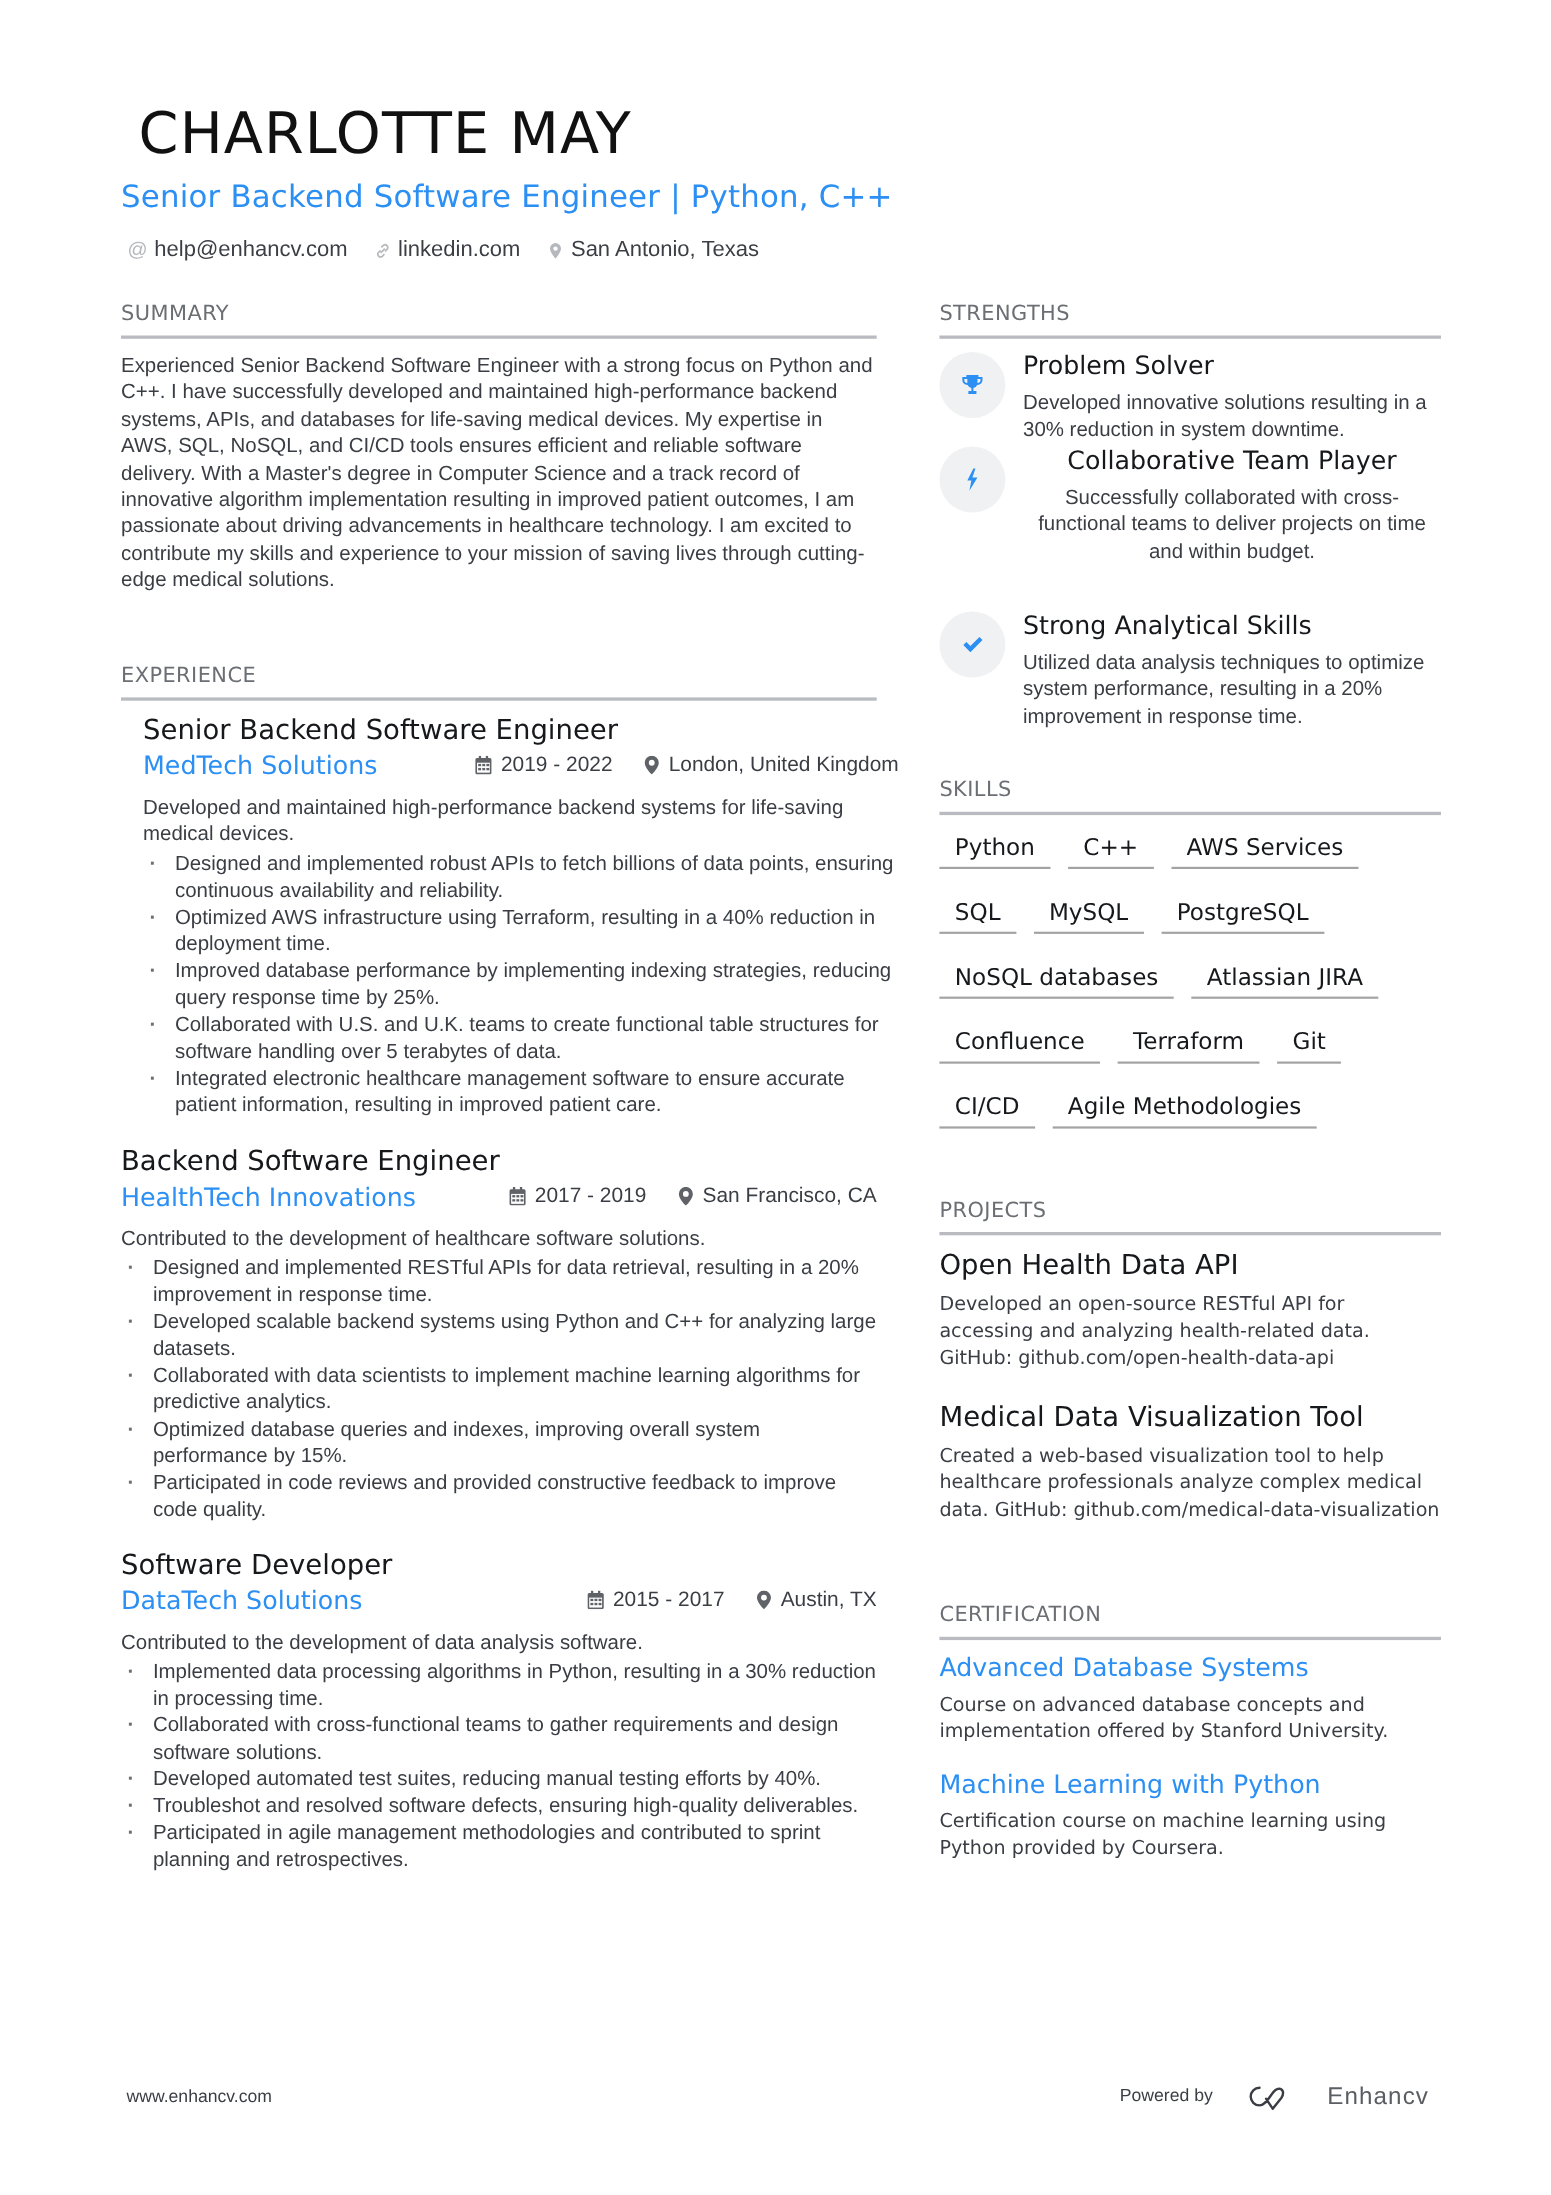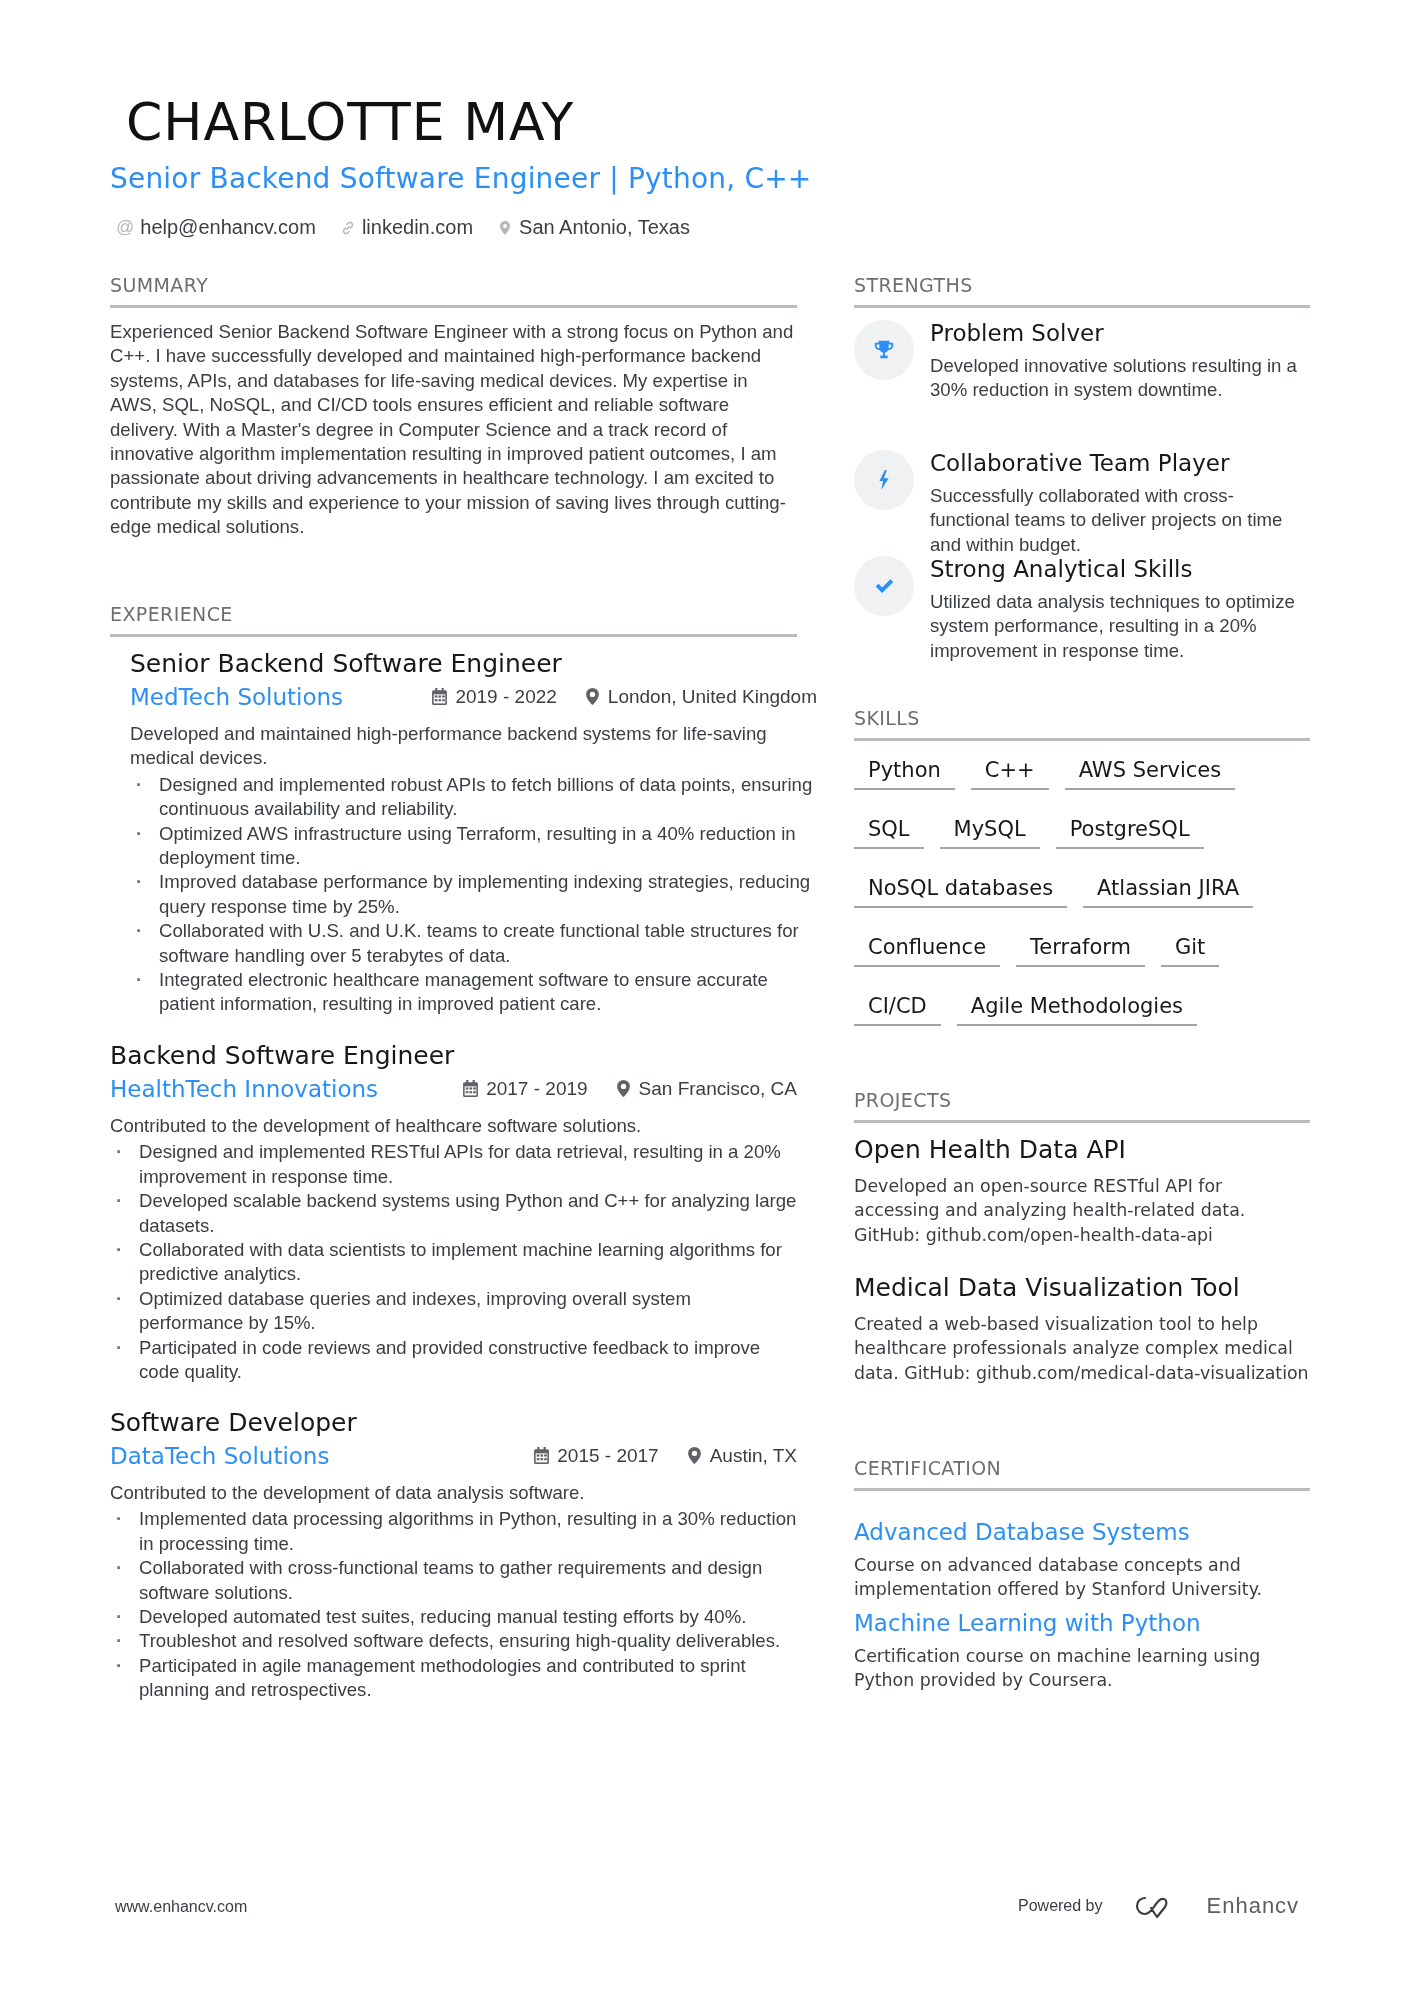--- a/index.html
+++ b/index.html
@@ -221,21 +221,21 @@
     <svg viewBox="0 0 24 24">
         <path d="M6 2h12v2h4v3a5 5 0 01-5 5h-.3A5 5 0 0113 15v3h3v3H8v-3h3v-3a5 5 0 01-3.7-3H7a5 5 0 01-5-5V4h4V2zm-2 4v1a3 3 0 003 3V6H4zm16 0h-3v4a3 3 0 003-3V6z"></path>
       </svg>
   </div>
   <div class="s-body">
     <div class="s-title">Problem Solver</div>
     <div class="s-desc">Developed innovative solutions resulting in a 30% reduction in system downtime.</div>
   </div>
 </div>
 
-<div class="abs strength" style="top:448px;">
+<div class="abs strength" style="top:404px;text-align:center;">
   <div class="s-icon">
     <svg viewBox="0 0 24 24">
         <path d="M13 1L7 13h4l-2 10 8-13h-5l3-9z"></path>
       </svg>
   </div>
   <div class="s-body">
     <div class="s-title">Collaborative Team Player</div>
     <div class="s-desc">Successfully collaborated with cross-functional teams to deliver projects on time and within budget.</div>
   </div>
 </div>
@@ -283,21 +283,21 @@
 <div class="abs proj" style="top:1134px;">
   <div class="proj-title">Open Health Data API</div>
   <div class="proj-desc">Developed an open-source RESTful API for accessing and analyzing health-related data. GitHub: github.com/open-health-data-api</div>
 </div>
 <div class="abs proj" style="top:1272px;">
   <div class="proj-title">Medical Data Visualization Tool</div>
   <div class="proj-desc">Created a web-based visualization tool to help healthcare professionals analyze complex medical data. GitHub: github.com/medical-data-visualization</div>
 </div>
 
 <div class="abs sec-h right-sec" style="top:1459px;">CERTIFICATION</div>
-<div class="abs cert" style="top:1502px;margin-top:15px;">
+<div class="abs cert" style="top:1502px;">
   <div class="cert-title">Advanced Database Systems</div>
   <div class="cert-desc">Course on advanced database concepts and implementation offered by Stanford University.</div>
 </div>
 <div class="abs cert" style="top:1608px;">
   <div class="cert-title">Machine Learning with Python</div>
   <div class="cert-desc">Certification course on machine learning using Python provided by Coursera.</div>
 </div>
 
 <div class="abs footer-left">www.enhancv.com</div>
 <div class="abs footer-right">

